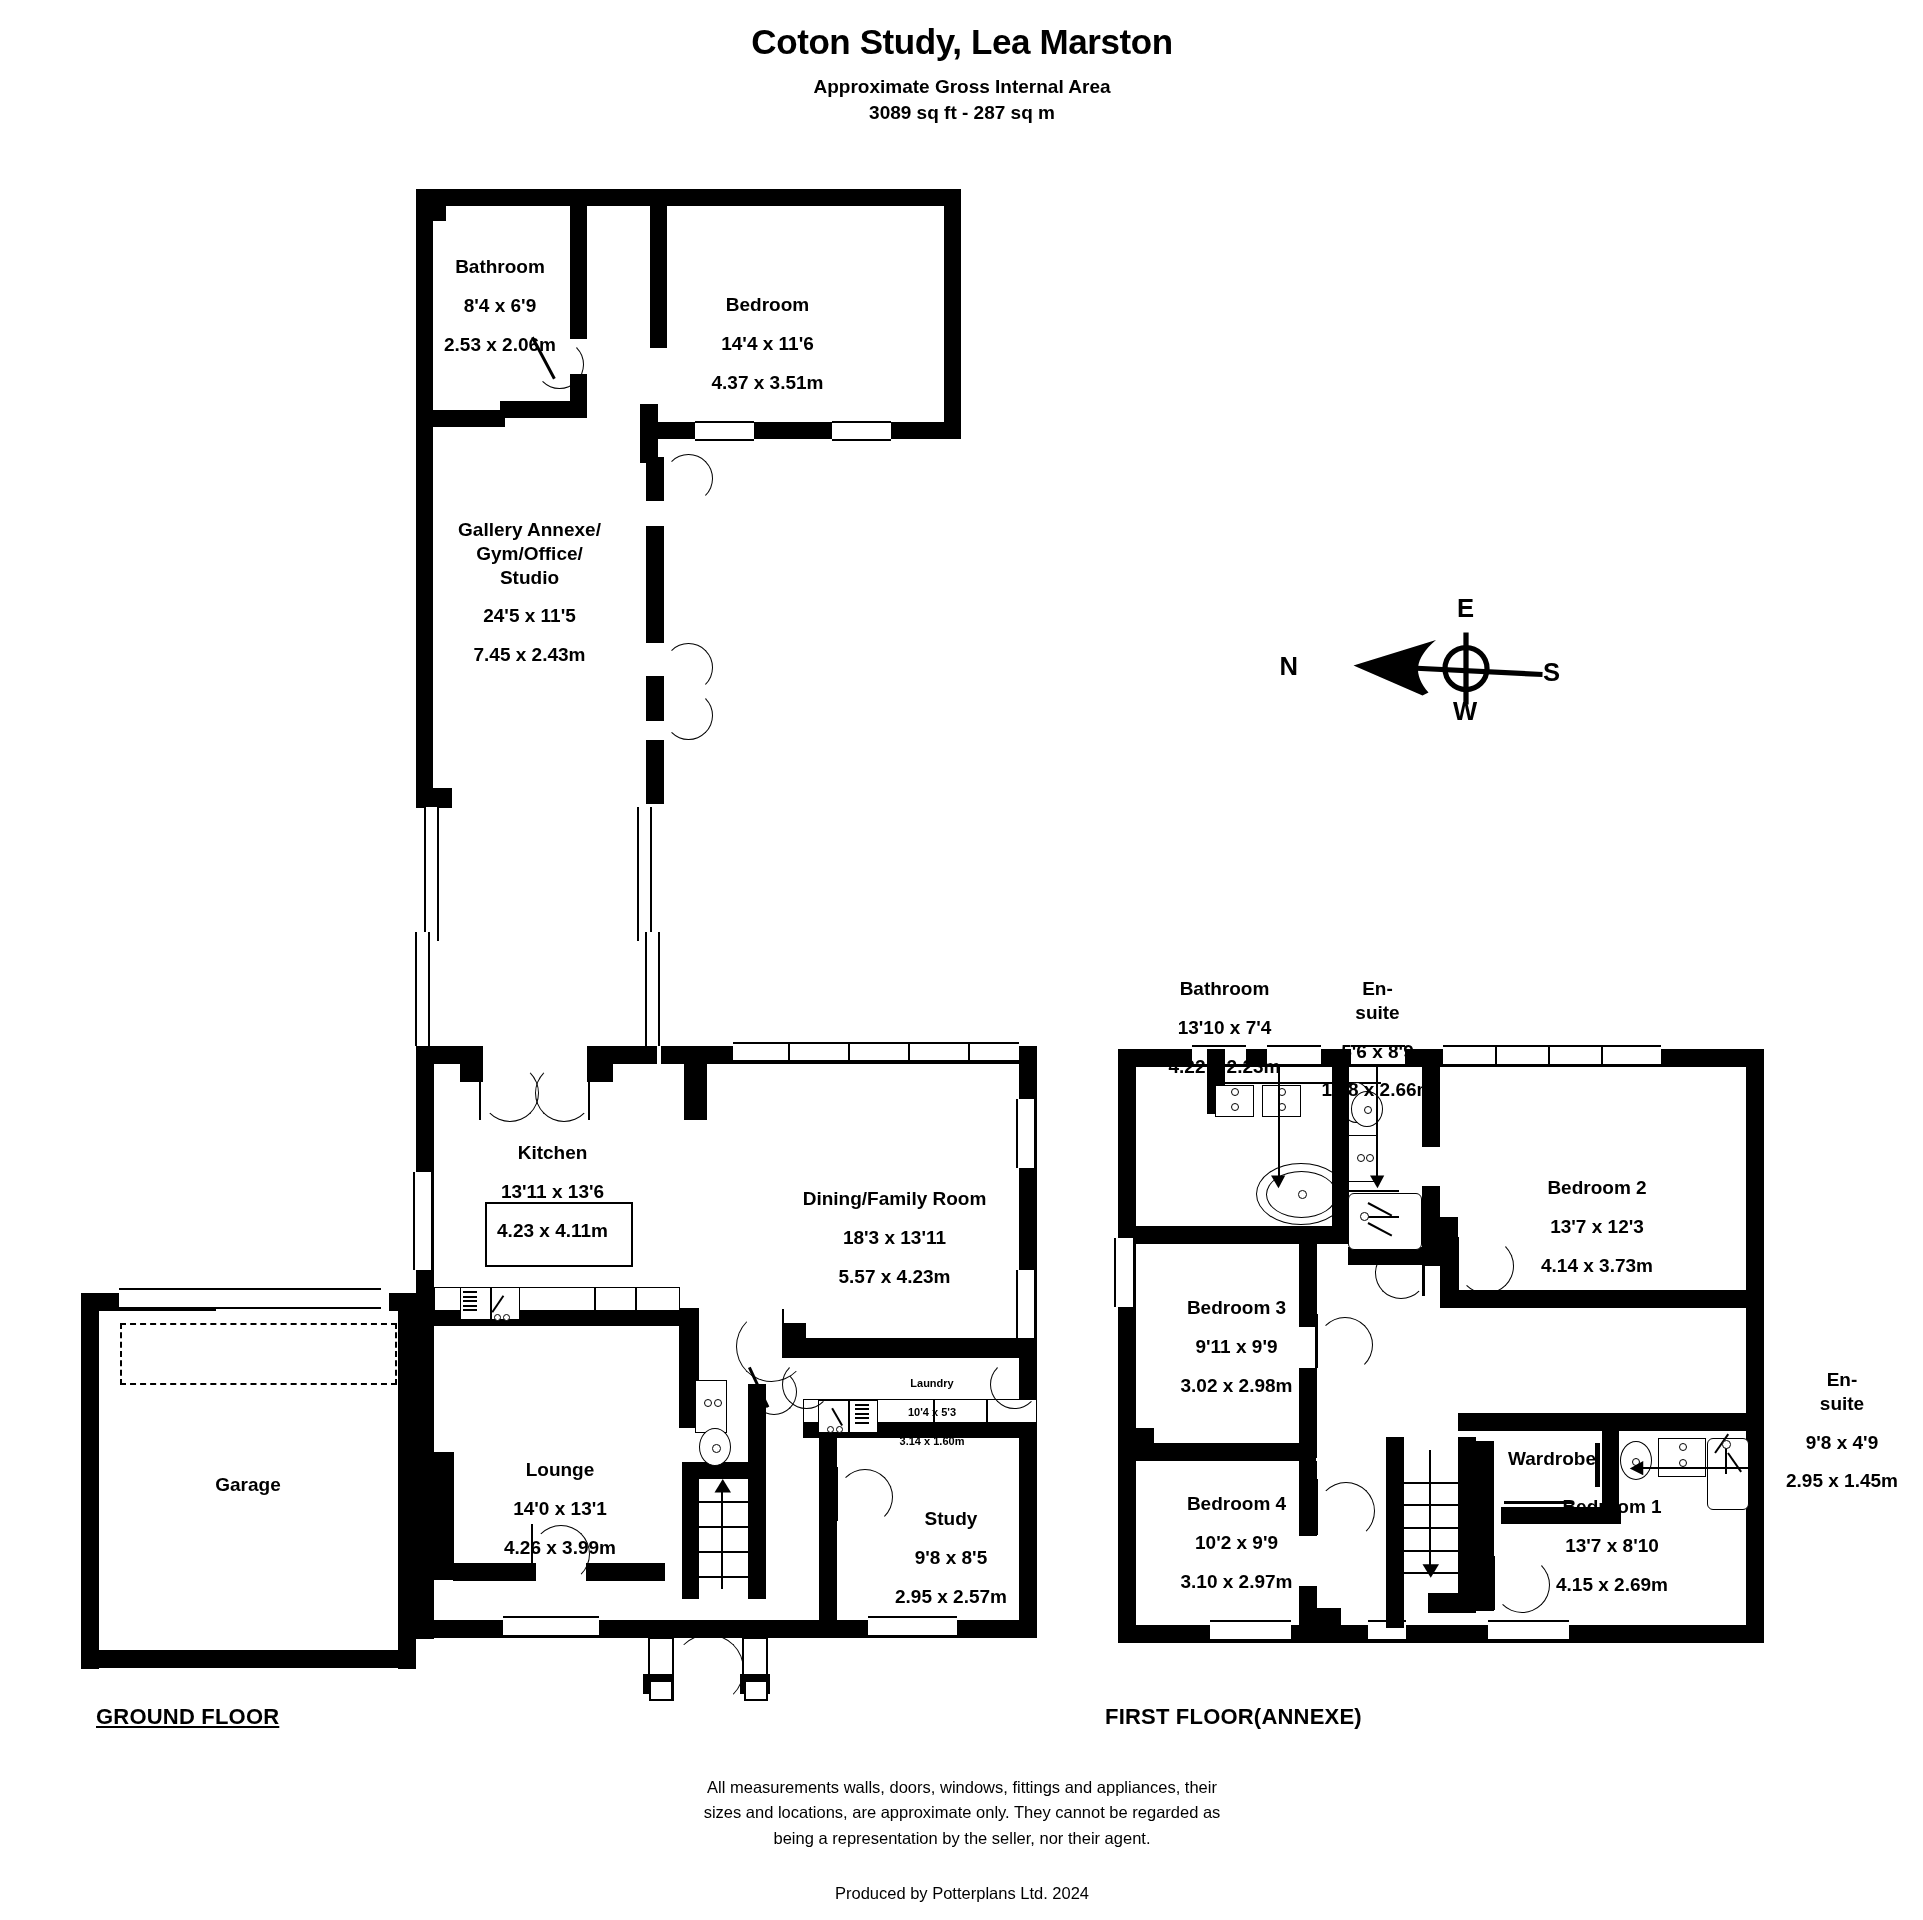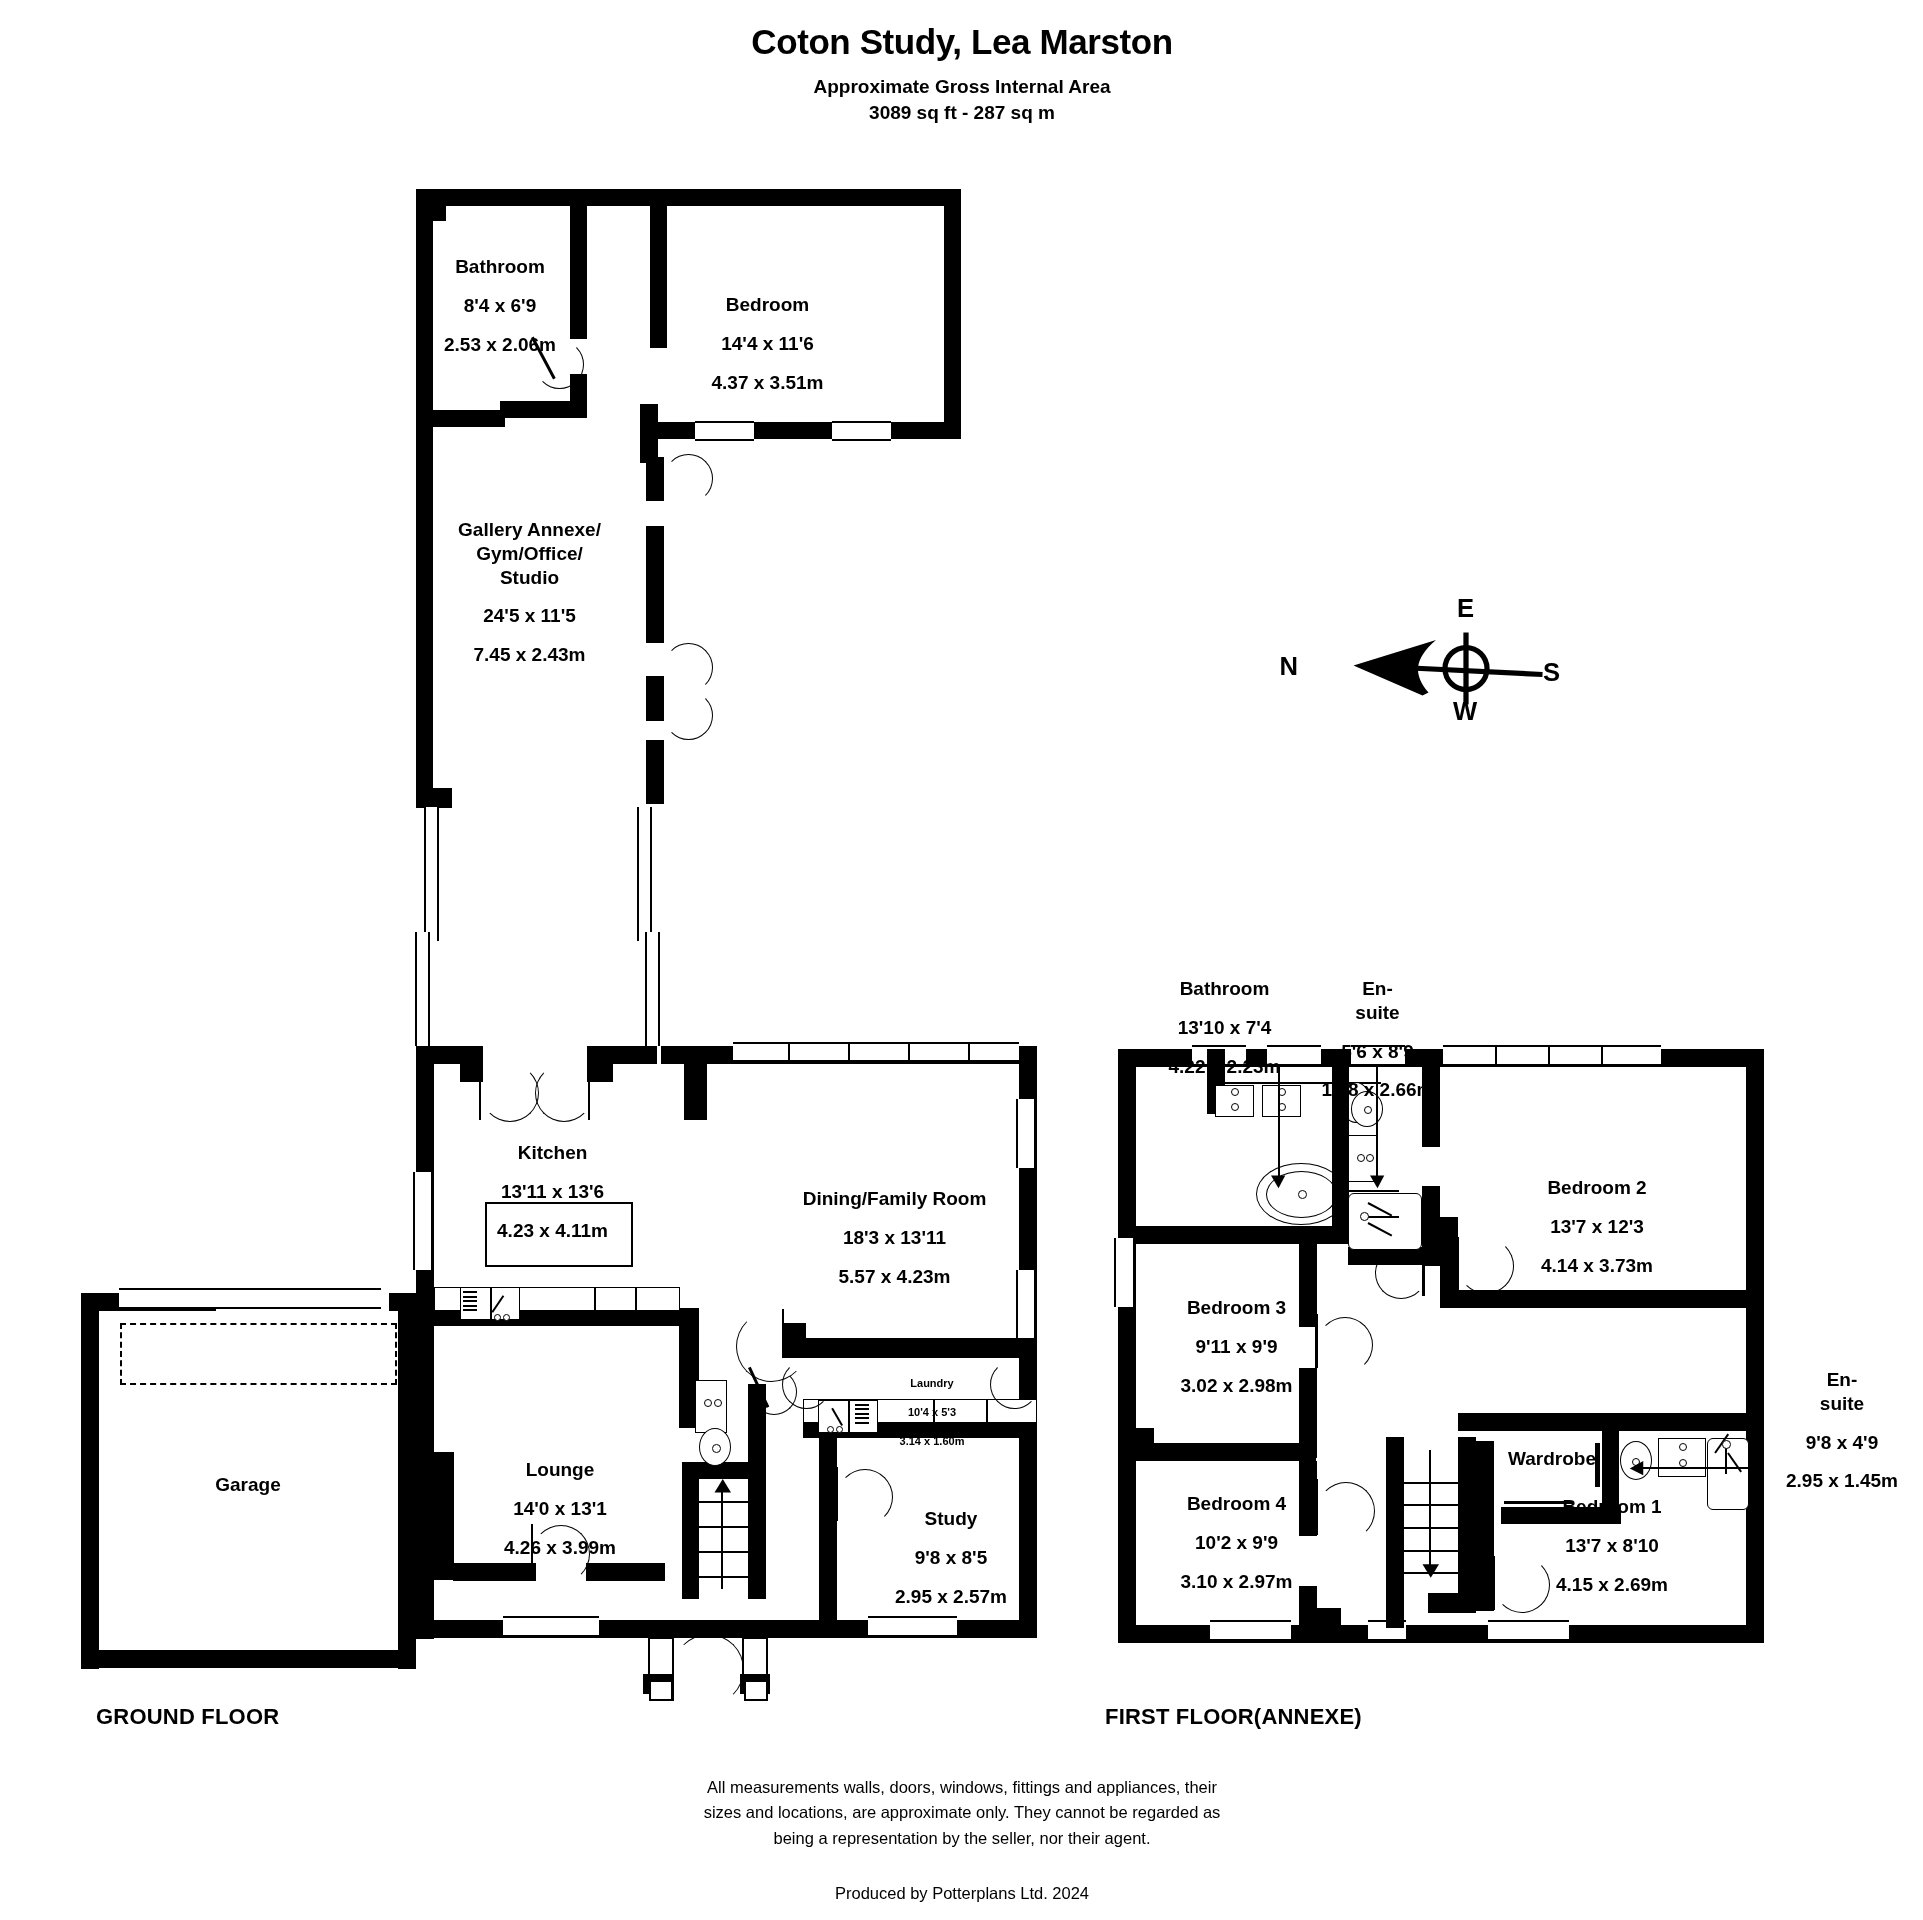--- a/index.html
+++ b/index.html
@@ -479,21 +479,21 @@
       <line x1="150" y1="108" x2="352" y2="118" stroke="#000" stroke-width="7"></line>
 
       <path d="M 100 106 L 210 72 C 180 98 180 118 200 142 L 192 146 L 100 106 Z" fill="#000"></path>
     </svg>
     <div class="c-lbl" style="left:1.5px;top:66px;">N</div>
     <div class="c-lbl" style="left:179px;top:7.5px;">E</div>
     <div class="c-lbl" style="left:265px;top:72px;">S</div>
     <div class="c-lbl" style="left:175px;top:111px;">W</div>
   </div>
 
-  <div class="floor-label" style="left:96px;top:1704px;">GROUND FLOOR</div>
+  <div class="floor-label" style="left:96px;top:1704px;text-decoration:underline;">GROUND FLOOR</div>
   <div class="floor-label" style="left:1105px;top:1704px;">FIRST FLOOR(ANNEXE)</div>
 
   <div class="footer" style="top:1755px;">
     <div class="footer-body">
       <div>All measurements walls, doors, windows, fittings and appliances, their</div>
       <div>sizes and locations, are approximate only. They cannot be regarded as</div>
       <div>being a representation by the seller, nor their agent.</div>
     </div>
     <div class="footer-credit">Produced by Potterplans Ltd. 2024</div>
   </div>

